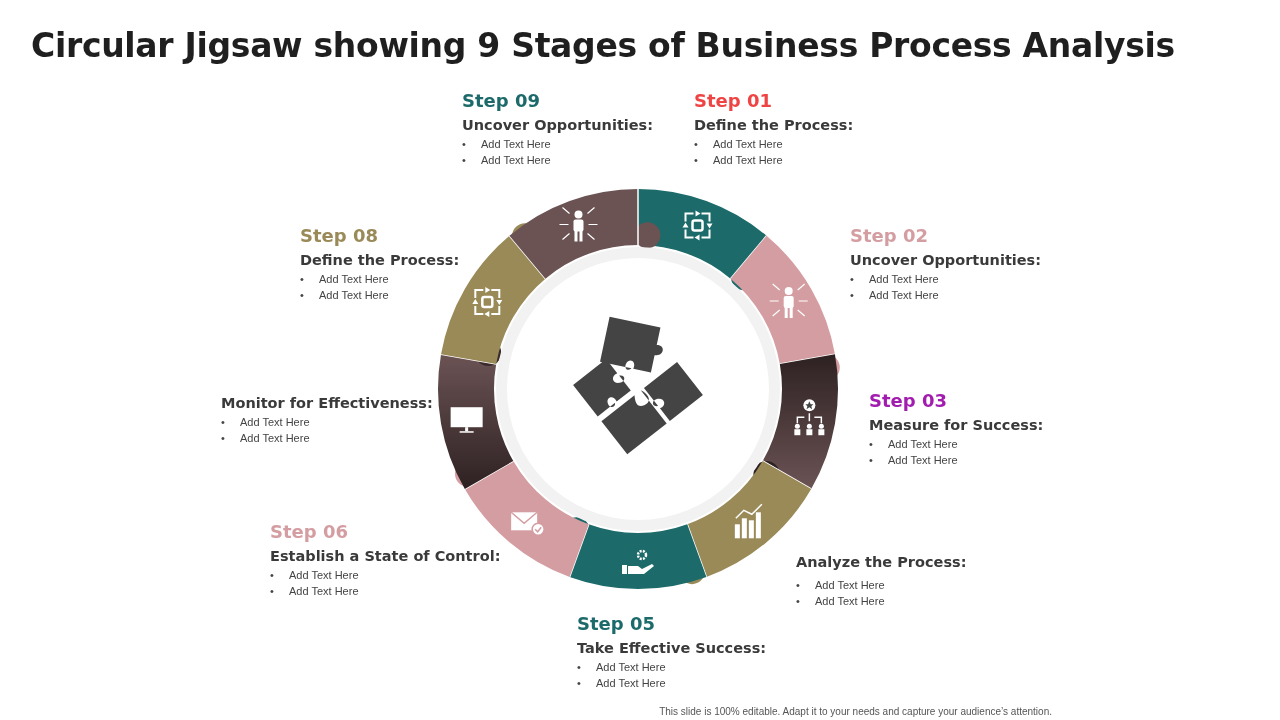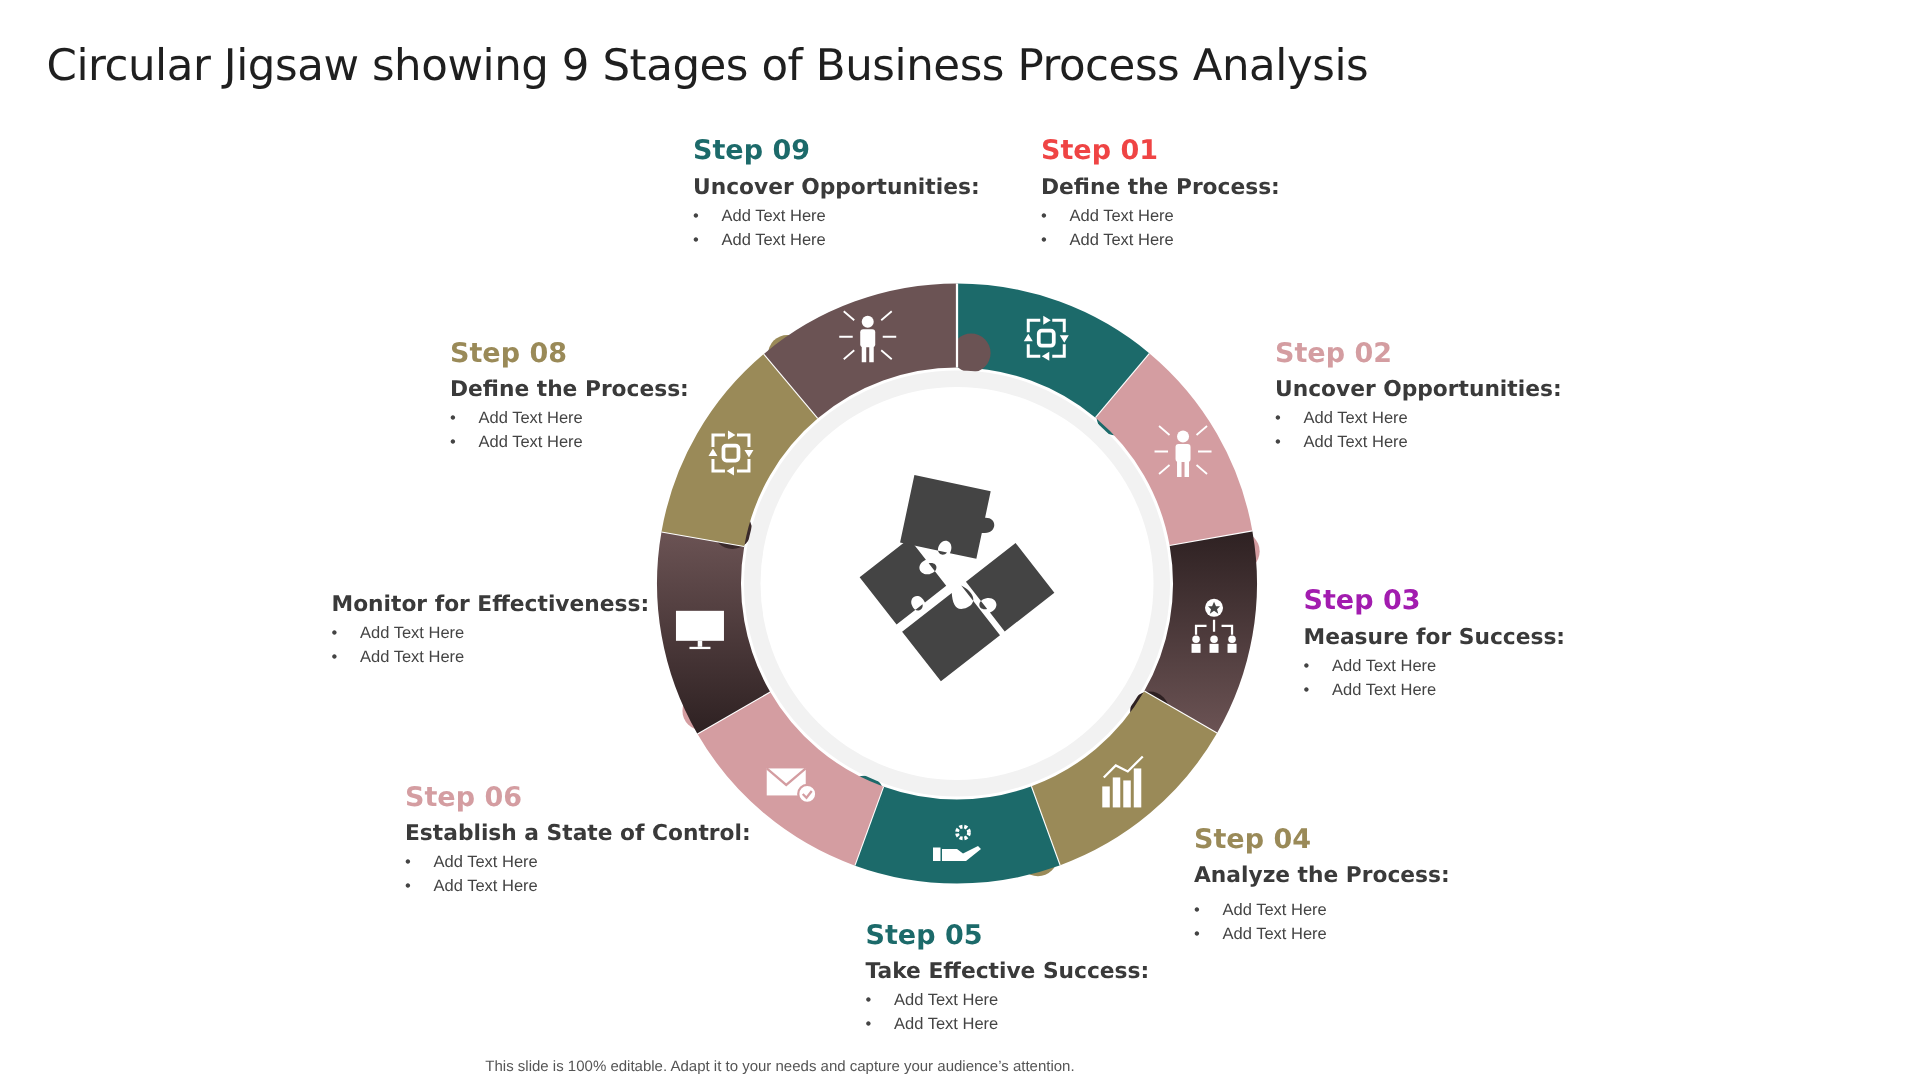--- a/index.html
+++ b/index.html
@@ -1,27 +1,27 @@
 <!DOCTYPE html>
 <html><head>
 <meta charset="utf-8">
 <style>
   html, body { margin:0; padding:0; }
   body { width:1280px; height:720px; background:#ffffff; position:relative; overflow:hidden;
          font-family:"DejaVu Sans", "Liberation Sans", sans-serif; color:#3b3b3b; }
-  .title { position:absolute; left:31px; top:26px; font-size:29px; font-weight:normal; color:#1f1f1f;
+  .title { position:absolute; left:31px; top:26px; font-size:33px; font-weight:bold; color:#1f1f1f;
            letter-spacing:-0.3px; font-family:"DejaVu Sans", sans-serif; white-space:nowrap; }
   .step { position:absolute; }
   .step .label { font-size:18px; font-weight:bold; line-height:22px; font-family:"DejaVu Sans", sans-serif; }
   .step .heading { font-size:14.5px; font-weight:bold; color:#3a3a3a; margin-top:4px; line-height:18px;
                    font-family:"DejaVu Sans", sans-serif; white-space:nowrap; }
   .step ul { list-style:none; margin:2px 0 0 0; padding:0; }
   .step li { font-size:11px; color:#444; line-height:16px; font-family:"Liberation Sans", sans-serif; white-space:nowrap; }
   .step li .dot { display:inline-block; width:19px; }
-  .footer { position:absolute; left:0; width:1040px; top:706px; text-align:center; font-size:10px; color:#555;
+  .footer { position:absolute; left:12px; width:1040px; top:706px; text-align:right; font-size:10px; color:#555;
             font-family:"Liberation Sans", sans-serif; }
   svg.wheel { position:absolute; left:0; top:0; }
 </style>
 </head>
 <body>
 
 <div class="title">Circular Jigsaw showing 9 Stages of Business Process Analysis</div>
 
 <svg class="wheel" width="1280" height="720" viewBox="0 0 1280 720">
   <defs>
@@ -166,21 +166,20 @@
 <div class="step" style="left:869px; top:390px;">
   <div class="label" style="color:#a21caf">Step 03</div>
   <div class="heading">Measure for Success:</div>
   <ul>
       <li><span class="dot">•</span><span>Add Text Here</span></li>
       <li><span class="dot">•</span><span>Add Text Here</span></li>
     </ul>
 </div>
 
 <div class="step" style="left:796px; top:549px;">
-  <div class="label" style="color:#9a8a58">Step 04</div>
   <div class="heading">Analyze the Process:</div>
   <ul style="margin-top:6px">
       <li><span class="dot">•</span><span>Add Text Here</span></li>
       <li><span class="dot">•</span><span>Add Text Here</span></li>
     </ul>
 </div>
 
 <div class="step" style="left:577px; top:613px;">
   <div class="label" style="color:#1c6a6a">Step 05</div>
   <div class="heading">Take Effective  Success:</div>

